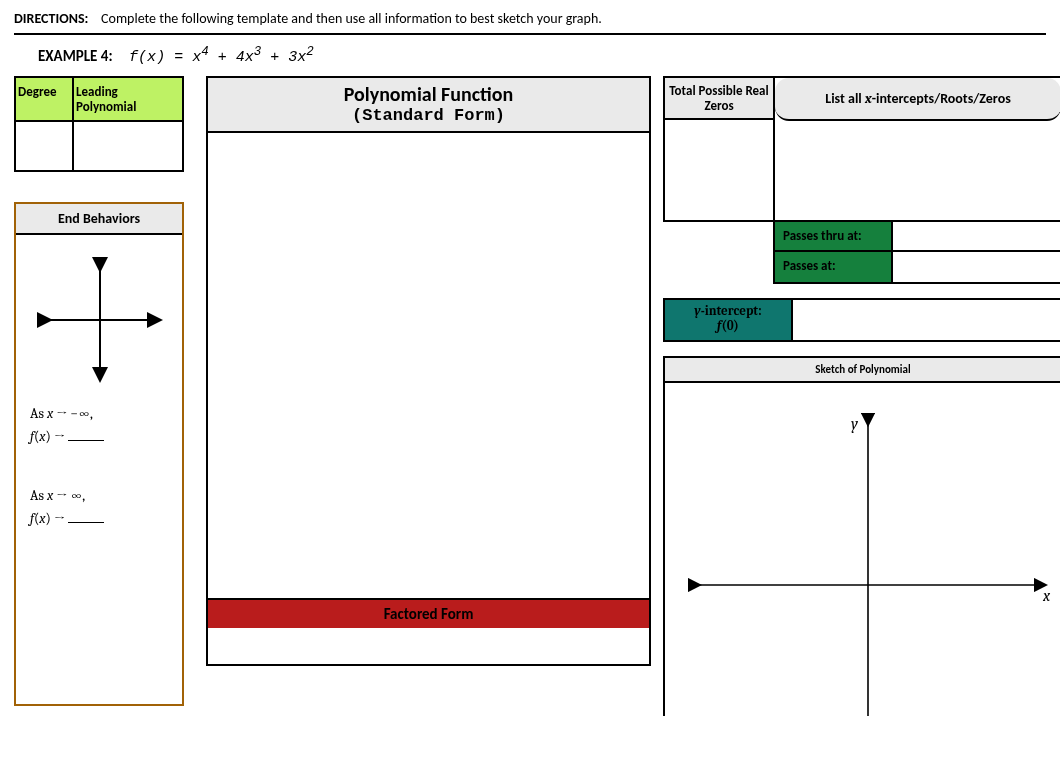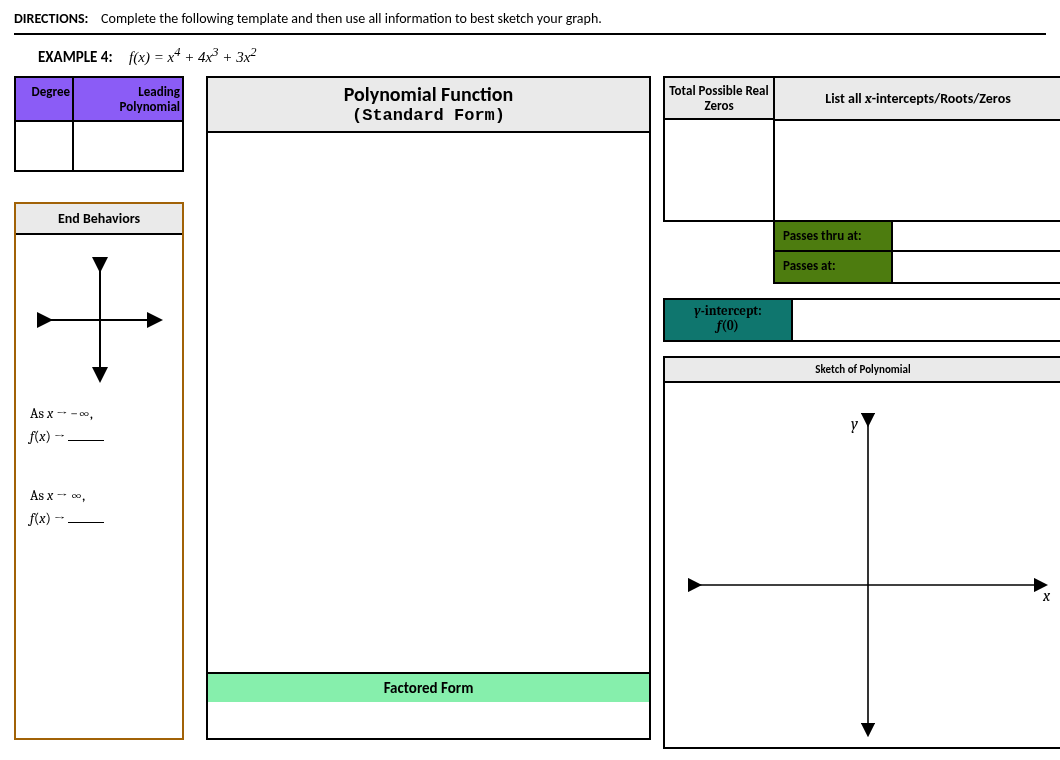--- a/index.html
+++ b/index.html
@@ -17,34 +17,34 @@
     padding-bottom: 6px;
     margin-bottom: 10px;
   }
   .directions-row b { font-weight: 700; }
   .example-row {
     margin: 6px 0 10px 8px;
     font-family: Cambria, "Times New Roman", serif;
     font-size: 15px;
   }
   .example-row b { font-family: Calibri, Arial, sans-serif; margin-left: 16px; }
-  .math { font-family: Liberation Serif, serif; font-style: italic; }
+  .math { font-family: Liberation Mono, monospace; font-style: italic; }
   .grid {
     display: grid;
     grid-template-columns: 180px 445px 400px;
     grid-template-rows: auto;
     gap: 0 12px;
   }
   
   .left-col { display: flex; flex-direction: column; gap: 30px; }
   .deg-table { border: 2px solid #000; width: 170px; }
   .deg-table .hdr { display: flex; }
   .deg-table .hdr div {
-    background: #8b5cf6; font-weight: 700; font-size: 13px;
-    text-align: right; padding: 6px 2px; border-bottom: 2px solid #000;
+    background: #bef264; font-weight: 700; font-size: 13px;
+    text-align: left; padding: 6px 2px; border-bottom: 2px solid #000;
   }
   .deg-table .hdr .c1 { width: 58px; border-right: 2px solid #000; }
   .deg-table .hdr .c2 { flex: 1; }
   .deg-table .row { display: flex; height: 48px; }
   .deg-table .row .c1 { width: 58px; border-right: 2px solid #000; }
   .end-beh { border: 2px solid #a16207; width: 170px; flex:1;}
   .end-beh .hdr {
     background: #eaeaea; font-weight: 700; text-align: center;
     padding: 6px 0; border-bottom: 2px solid #000; font-size:14px;
   }
@@ -55,47 +55,48 @@
   
   .center-col { border: 2px solid #000; display:flex; flex-direction:column; margin-bottom:0;}
   .center-col .hdr {
     background: #eaeaea; text-align: center; padding: 4px 0 6px;
     border-bottom: 2px solid #000;
   }
   .center-col .hdr .t1 { font-weight: 700; font-size: 20px; }
   .center-col .hdr .t2 { font-weight: 700; font-size: 17px; font-family: Liberation Mono, monospace; }
   .center-body { flex:1; }
   .factored-hdr {
-    background:#86efac; border-top:2px solid #000; text-align:center;
+    background:#b91c1c; border-top:2px solid #000; text-align:center;
     font-weight:700; padding:5px 0; font-size:15px;
   }
-  .center-col { height: 664px; justify-content: flex-end; }
+  .center-col { height: 590px; justify-content: flex-end; }
   
   .right-col { display:flex; flex-direction:column; gap:14px; }
   .zeros-block { display:flex; gap:0; }
   .zeros-left {
     border:2px solid #000; width:112px;
   }
   .zeros-left .hdr {
     background:#eaeaea; border-bottom:2px solid #000; font-weight:700;
     font-size:13px; text-align:center; padding:5px 4px;
   }
   .zeros-left .cell { height:100px; }
   .zeros-right { flex:1; border:2px solid #000; border-left:none;}
   .zeros-right .hdr {
     background:#eaeaea; border-bottom:2px solid #000; font-weight:700;
     font-size:14px; text-align:center; padding:12px 4px;
     font-family: Calibri, Arial, sans-serif;
+    border-radius: 14px;
   }
   .zeros-right .hdr .mi { font-style:italic; font-family:Cambria,serif;}
   .zeros-right .cell { height:38px; }
   .pt-rows { margin-top:-2px; }
   .pt-row { display:flex; height:32px; }
   .pt-row .lab {
-    width:120px; border:2px solid #000; background:#4d7c0f;
+    width:120px; border:2px solid #000; background:#15803d;
     font-weight:700; font-size:13px; padding:6px 8px; border-top:none;
   }
   .pt-row:first-child .lab { border-top:2px solid #000;}
   .pt-row .val { flex:1; border:2px solid #000; border-left:none; border-top:none;}
   .pt-row:first-child .val { border-top:2px solid #000;}
   .pt-rows-wrap { margin-left:110px;}
   .yint-row { display:flex; height:44px; margin-top:14px;}
   .yint-row .lab {
     width:130px; border:2px solid #000; background:#0f766e; text-align:center;
     font-weight:700; font-size:13px; padding:3px 4px;

